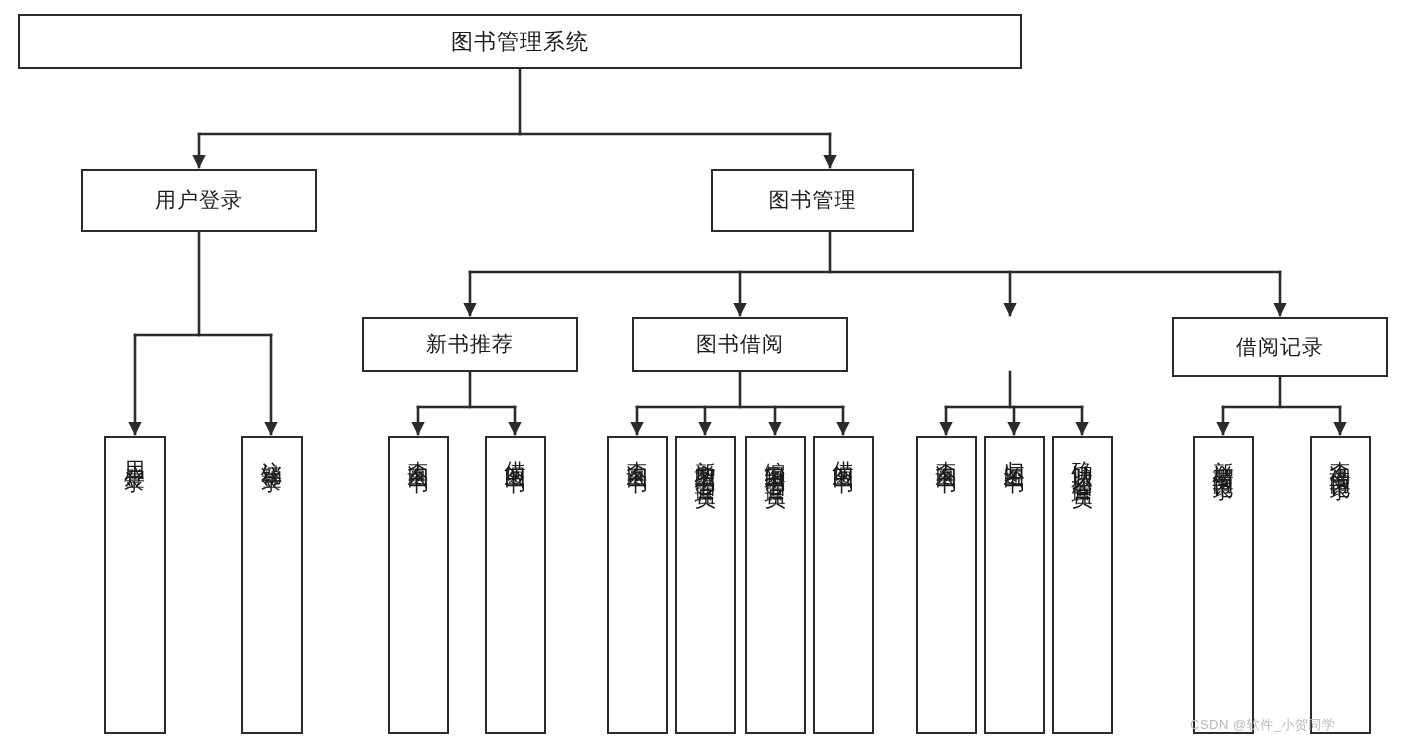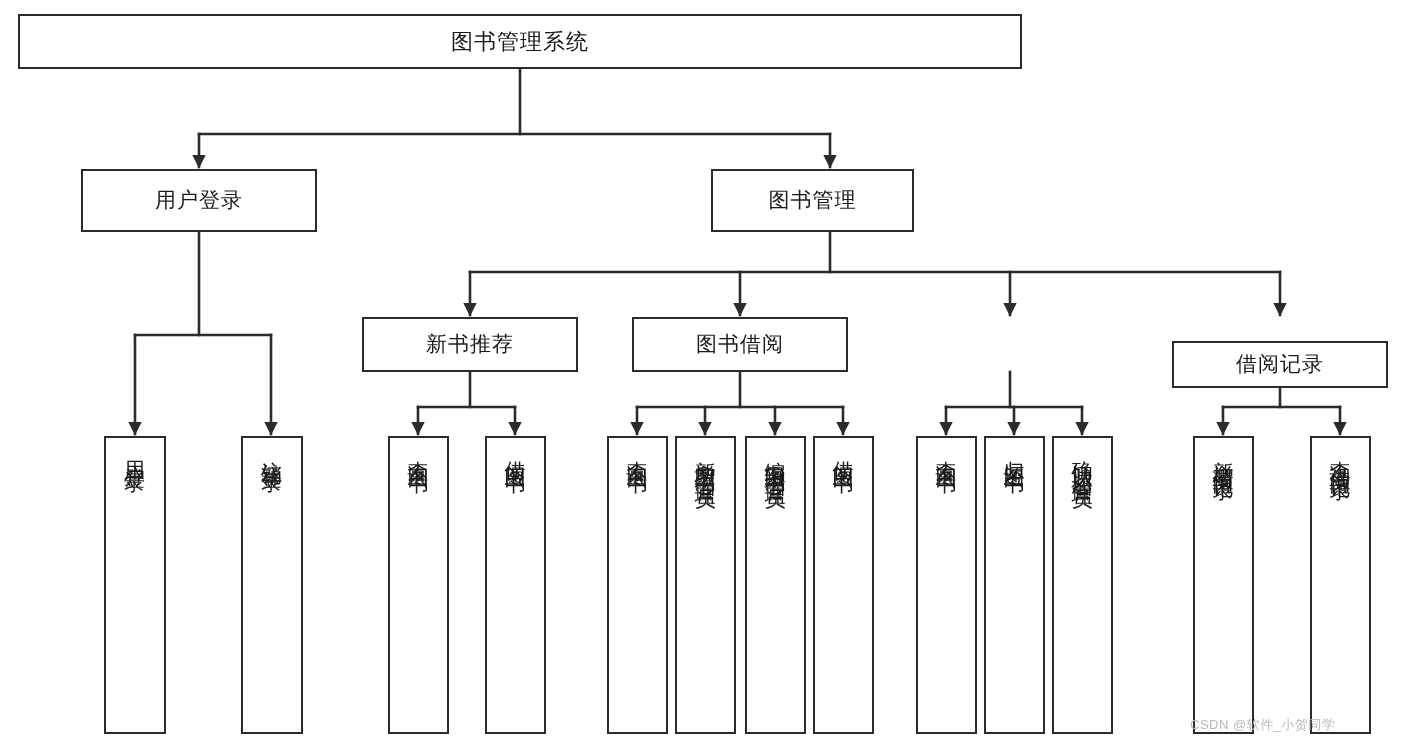--- a/index.html
+++ b/index.html
@@ -141,21 +141,21 @@
   <div class="node horiz" style="left:711px; top:169px; width:203px; height:63px;">
     <span class="lbl">图书管理</span>
   </div>
 
   <div class="node horiz" style="left:362px; top:317px; width:216px; height:55px;">
     <span class="lbl">新书推荐</span>
   </div>
   <div class="node horiz" style="left:632px; top:317px; width:216px; height:55px;align-items:center;">
     <span class="lbl">图书借阅</span>
   </div>
-  <div class="node horiz" style="left:1172px; top:317px; width:216px; height:47px;margin-top:24px;">
+  <div class="node horiz" style="left:1172px; top:317px; width:216px; height:60px;">
     <span class="lbl">借阅记录</span>
   </div>
 
   <div class="node vert" style="left:104px; top:436px; width:62px; height:298px;">
     <span class="lbl">用户登录</span>
   </div>
   <div class="node vert" style="left:241px; top:436px; width:62px; height:298px;">
     <span class="lbl">注销登录</span>
   </div>
 

